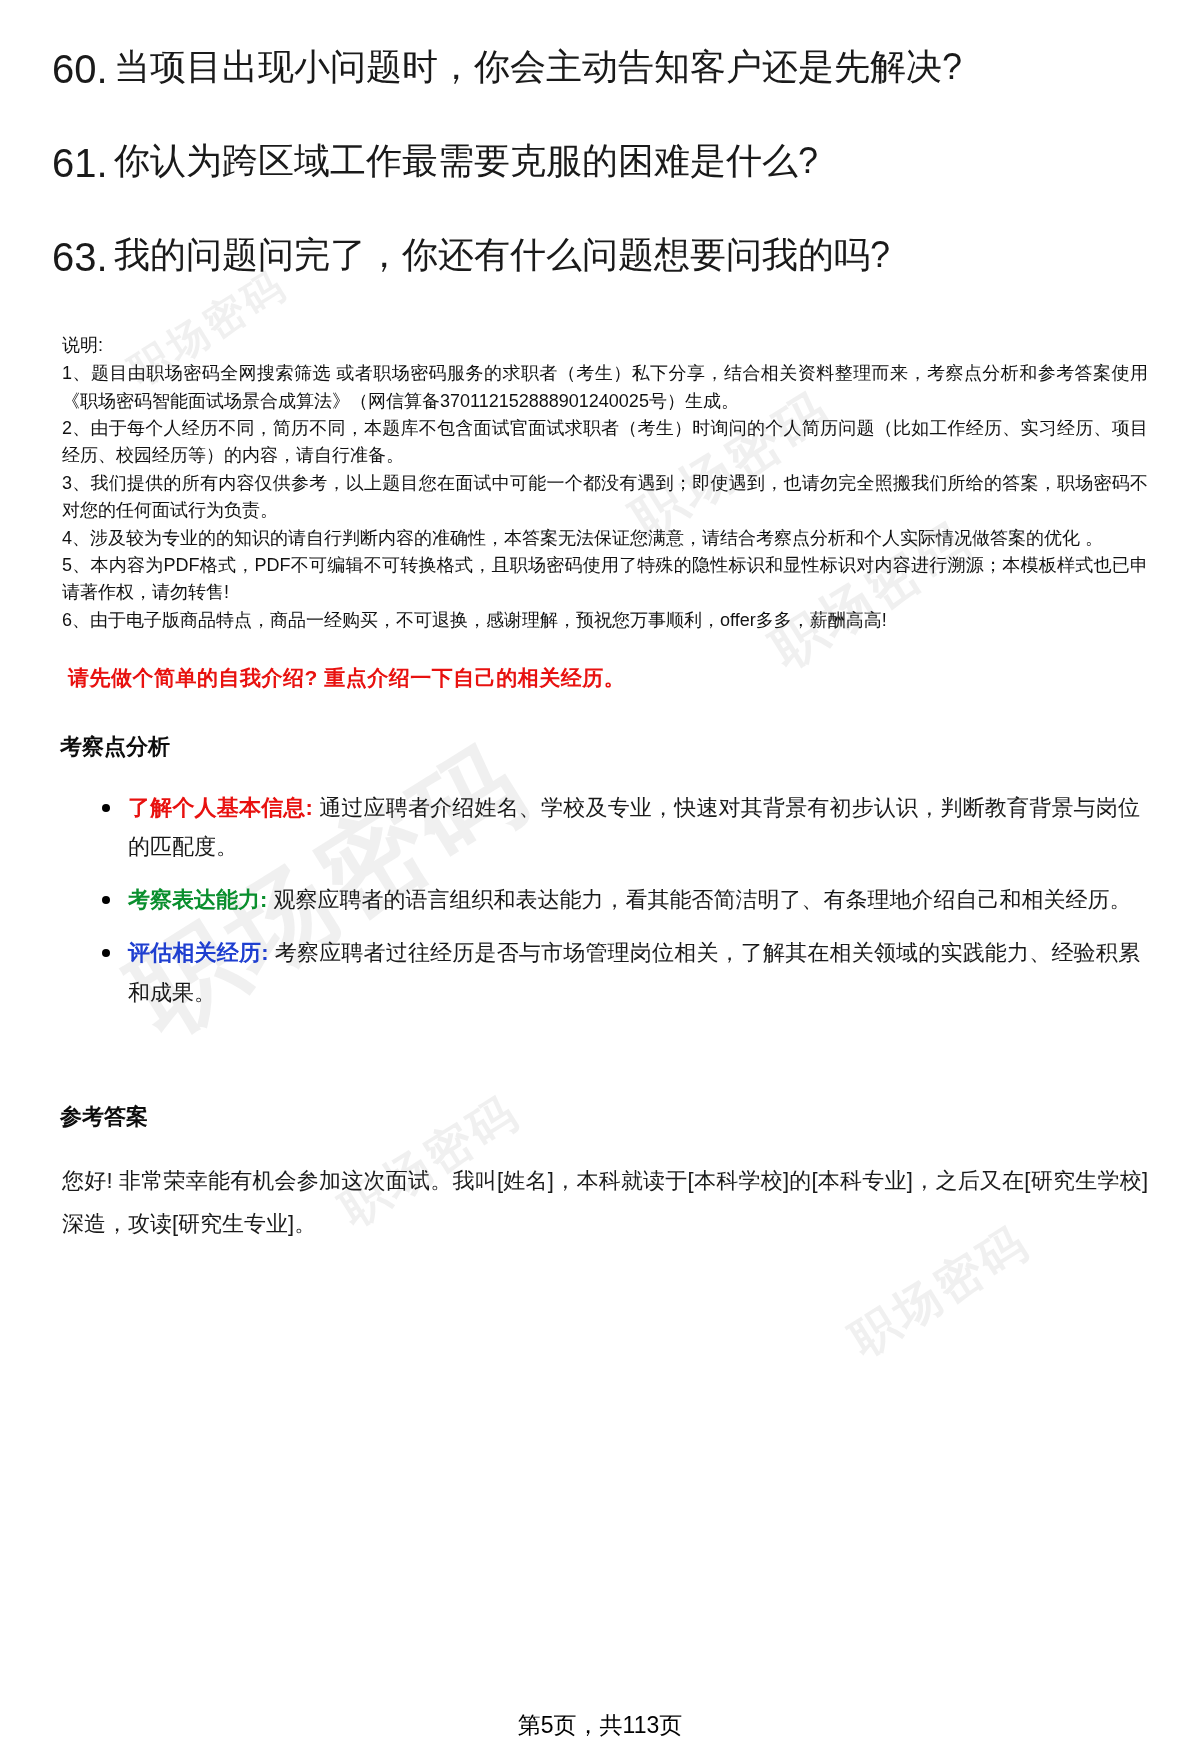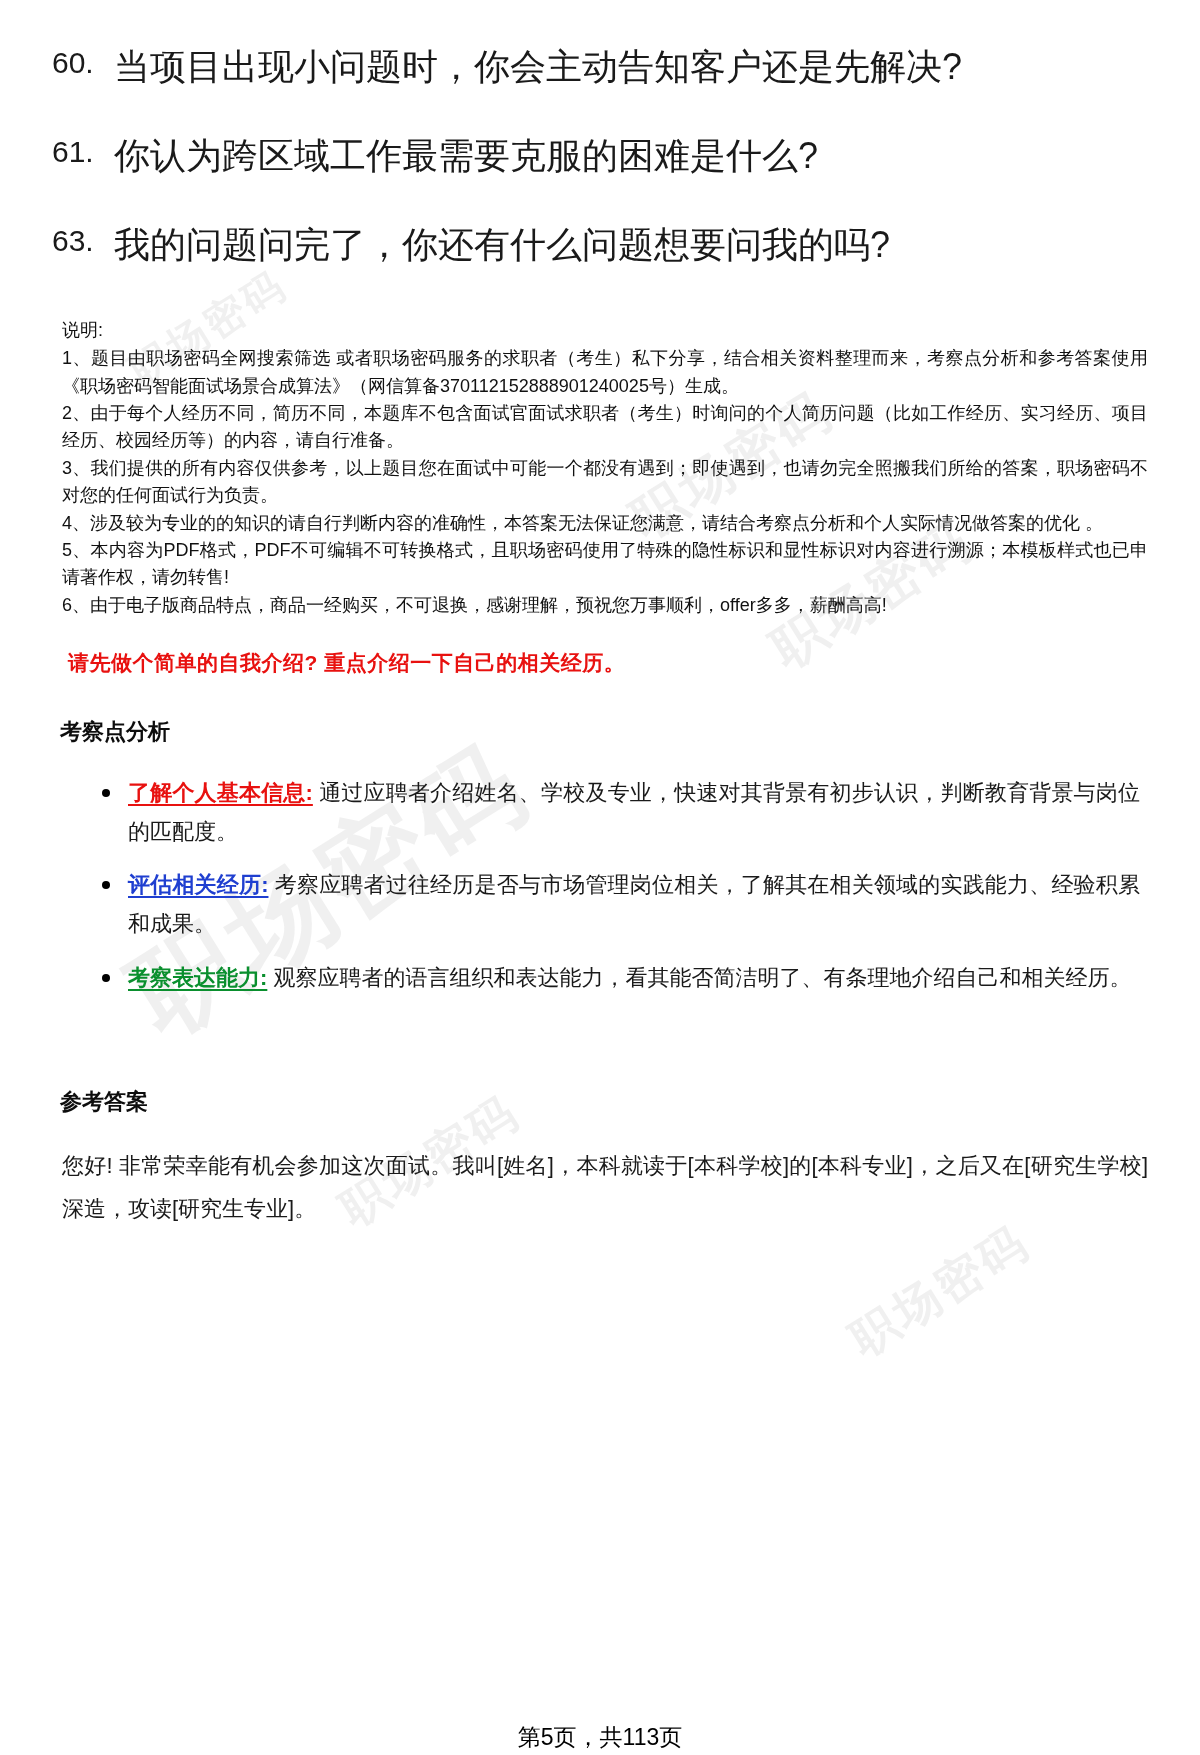--- a/index.html
+++ b/index.html
@@ -63,21 +63,21 @@
     display: flex;
     align-items: flex-start;
     font-size: 30px;
     line-height: 1.25;
     margin-bottom: 44px;
     color: #1a1a1a;
   }
   .q-num {
     min-width: 62px;
     flex: 0 0 auto;
-    font-size: 30px;
+    font-size: 40px;
   }
   .q-text {
     flex: 1 1 auto;
     font-size: 36px;
   }
 
   
   .notes {
     padding: 6px 52px 0 62px;
     font-size: 18px;
@@ -127,42 +127,41 @@
     position: absolute;
     left: -26px;
     top: 16px;
     width: 8px;
     height: 8px;
     background: #000;
     border-radius: 50%;
   }
   .bullet-label {
     font-weight: bold;
-    text-decoration: underline;
     text-underline-offset: 4px;
   }
   .label-red { color: #e8110f; }
   .label-blue { color: #1f3fd0; }
   .label-green { color: #0a8f2e; }
 
   
   .answer-body {
     padding: 28px 52px 0 62px;
     font-size: 22px;
     line-height: 1.95;
     text-align: justify;
     color: #1a1a1a;
   }
 
   
   .page-footer {
     position: absolute;
     left: 0;
     right: 0;
-    bottom: 2px;
+    bottom: 14px;
     text-align: center;
     font-size: 23px;
     color: #000000;
     z-index: 3;
   }
 </style>
 </head>
 <body>
 
 <div class="page">
@@ -205,25 +204,25 @@
 
     <div class="red-heading">请先做个简单的自我介绍? 重点介绍一下自己的相关经历。</div>
 
     <div class="section-heading">考察点分析</div>
 
     <ul class="bullets">
       <li class="bullet">
         <span class="bullet-label label-red">了解个人基本信息:</span><span> 通过应聘者介绍姓名、学校及专业，快速对其背景有初步认识，判断教育背景与岗位的匹配度。</span>
       </li>
       <li class="bullet">
+        <span class="bullet-label label-green">考察表达能力:</span><span> 观察应聘者的语言组织和表达能力，看其能否简洁明了、有条理地介绍自己和相关经历。</span>
+      </li>
+      <li class="bullet">
         <span class="bullet-label label-blue">评估相关经历:</span><span> 考察应聘者过往经历是否与市场管理岗位相关，了解其在相关领域的实践能力、经验积累和成果。</span>
       </li>
-      <li class="bullet">
-        <span class="bullet-label label-green">考察表达能力:</span><span> 观察应聘者的语言组织和表达能力，看其能否简洁明了、有条理地介绍自己和相关经历。</span>
-      </li>
     </ul>
 
     <div class="section-heading answer-heading">参考答案</div>
     <div class="answer-body">您好! 非常荣幸能有机会参加这次面试。我叫[姓名]，本科就读于[本科学校]的[本科专业]，之后又在[研究生学校]深造，攻读[研究生专业]。</div>
 
   </div>
 
   <div class="page-footer">第5页，共113页</div>
 
 </div>

